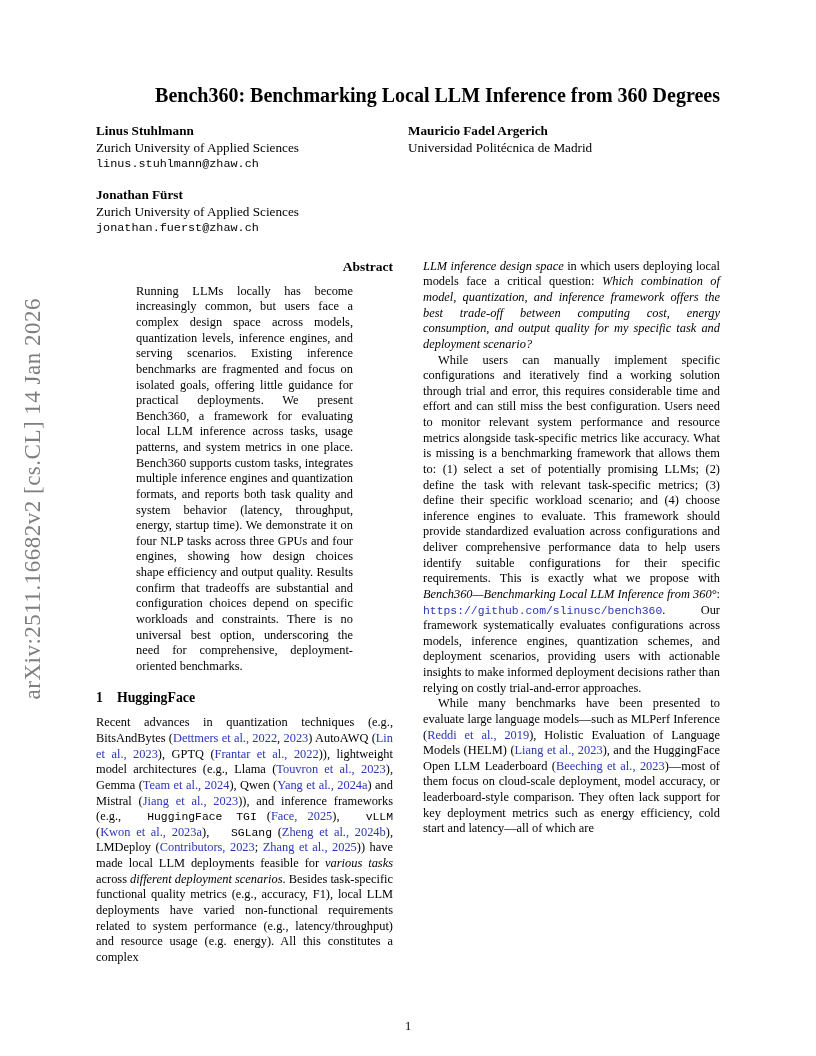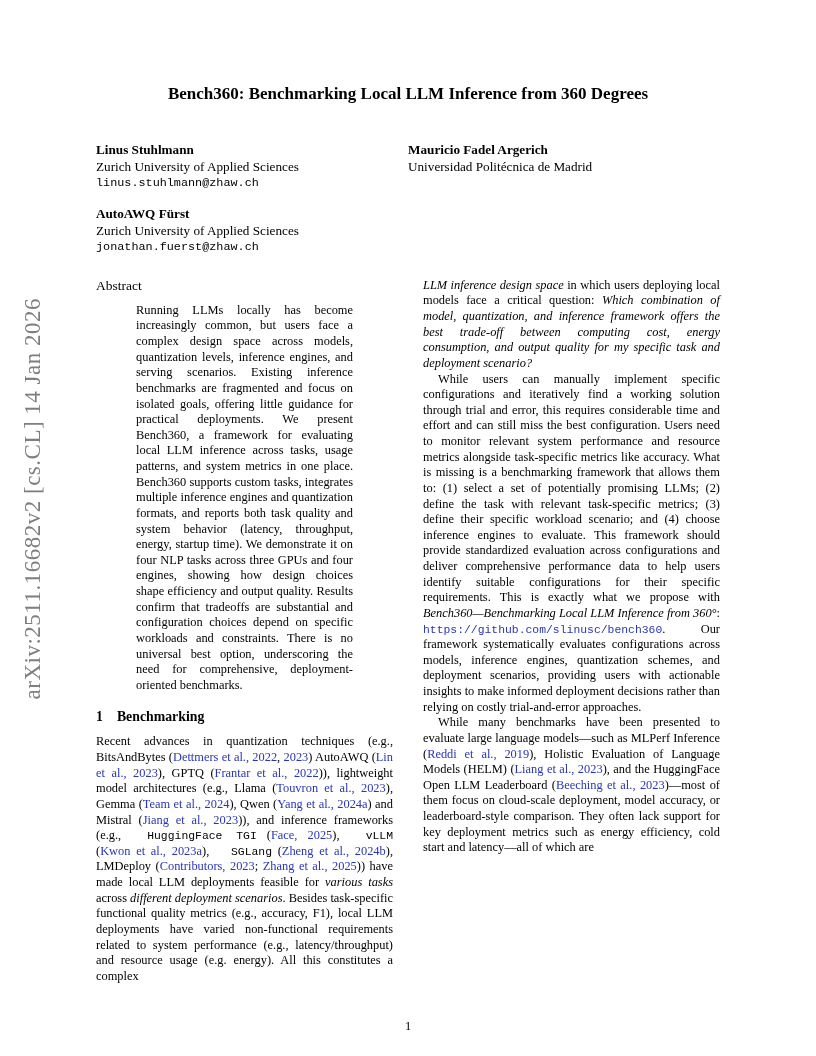--- a/index.html
+++ b/index.html
@@ -12,39 +12,39 @@
     margin: 0 auto;
     background: #ffffff;
     font-family: "Liberation Serif", serif;
     color: #000;
     overflow: hidden;
     box-shadow: 0 0 4px rgba(0,0,0,.25);
   }
   .content { position: absolute; left: 96px; top: 84px; width: 624px; }
 
   .title {
-    font-size: 17px;
+    font-size: 20px;
     font-weight: bold;
-    text-align: center;
-    margin-bottom: 38px;
+    text-align: right;
+    margin-bottom: 16px;
   }
 
   .authors-row { display: flex; }
   .author { flex: 1; text-align: left; font-size: 13.2px; line-height: 1.28; }
   .author .name { font-weight: bold; }
   .author .email { font-family: "Liberation Mono", monospace; font-size: 11.8px; }
   .author-center { margin-top: 15px; }
   .author-center .author { flex: none; width: 100%; }
 
   .columns { display: flex; gap: 30px; margin-top: 23px; }
   .col { width: 297px; }
 
   .abstract-heading {
-    text-align: left;
-    font-weight: normal;
+    text-align: right;
+    font-weight: bold;
     font-size: 13.5px;
     margin-bottom: 9px;
   }
   .abstract-body {
     margin: 0 40px;
     font-size: 12px;
     line-height: 1.24;
     text-align: justify;
   }
 
@@ -105,34 +105,34 @@
         <div class="email">linus.stuhlmann@zhaw.ch</div>
       </div>
       <div class="author">
         <div class="name">Mauricio Fadel Argerich</div>
         <div class="affil">Universidad Politécnica de Madrid</div>
       </div>
     </div>
 
     <div class="authors-row author-center">
       <div class="author">
-        <div class="name">AutoAWQ Fürst</div>
+        <div class="name">Jonathan Fürst</div>
         <div class="affil">Zurich University of Applied Sciences</div>
         <div class="email">jonathan.fuerst@zhaw.ch</div>
       </div>
     </div>
 
     <div class="columns">
 
       <div class="col">
         <div class="abstract-heading">Abstract</div>
         <div class="abstract-body para">Running LLMs locally has become increasingly common, but users face a complex design space across models, quantization levels, inference engines, and serving scenarios. Existing inference benchmarks are fragmented and focus on isolated goals, offering little guidance for practical deployments. We present Bench360, a framework for evaluating local LLM inference across tasks, usage patterns, and system metrics in one place. Bench360 supports custom tasks, integrates multiple inference engines and quantization formats, and reports both task quality and system behavior (latency, throughput, energy, startup time). We demonstrate it on four NLP tasks across three GPUs and four engines, showing how design choices shape efficiency and output quality. Results confirm that tradeoffs are substantial and configuration choices depend on specific workloads and constraints. There is no universal best option, underscoring the need for comprehensive, deployment-oriented benchmarks.</div>
 
         <div class="section-heading">
-          <span class="num">1</span><span>Benchmarking</span>
+          <span class="num">1</span><span>HuggingFace</span>
         </div>
 
         <div class="para"><span class="seg-p">Recent advances in quantization techniques (e.g., BitsAndBytes (</span><span class="seg-c">Dettmers et al., 2022</span><span class="seg-p">, </span><span class="seg-c">2023</span><span class="seg-p">) AutoAWQ (</span><span class="seg-c">Lin et al., 2023</span><span class="seg-p">), GPTQ (</span><span class="seg-c">Frantar et al., 2022</span><span class="seg-p">)), lightweight model architectures (e.g., Llama (</span><span class="seg-c">Touvron et al., 2023</span><span class="seg-p">), Gemma (</span><span class="seg-c">Team et al., 2024</span><span class="seg-p">), Qwen (</span><span class="seg-c">Yang et al., 2024a</span><span class="seg-p">) and Mistral (</span><span class="seg-c">Jiang et al., 2023</span><span class="seg-p">)), and inference frameworks (e.g., </span><span class="seg-m">HuggingFace TGI</span><span class="seg-p"> (</span><span class="seg-c">Face, 2025</span><span class="seg-p">), </span><span class="seg-m">vLLM</span><span class="seg-p"> (</span><span class="seg-c">Kwon et al., 2023a</span><span class="seg-p">), </span><span class="seg-m">SGLang</span><span class="seg-p"> (</span><span class="seg-c">Zheng et al., 2024b</span><span class="seg-p">), LMDeploy (</span><span class="seg-c">Contributors, 2023</span><span class="seg-p">; </span><span class="seg-c">Zhang et al., 2025</span><span class="seg-p">)) have made local LLM deployments feasible for </span><span class="seg-i">various tasks</span><span class="seg-p"> across </span><span class="seg-i">different deployment scenarios</span><span class="seg-p">. Besides task-specific functional quality metrics (e.g., accuracy, F1), local LLM deployments have varied non-functional requirements related to system performance (e.g., latency/throughput) and resource usage (e.g. energy). All this constitutes a complex</span></div>
       </div>
 
       <div class="col">
         <div class="para"><span class="seg-i">LLM inference design space</span><span class="seg-p"> in which users deploying local models face a critical question: </span><span class="seg-i">Which combination of model, quantization, and inference framework offers the best trade-off between computing cost, energy consumption, and output quality for my specific task and deployment scenario?</span></div>
         <div class="para indent"><span class="seg-p">While users can manually implement specific configurations and iteratively find a working solution through trial and error, this requires considerable time and effort and can still miss the best configuration. Users need to monitor relevant system performance and resource metrics alongside task-specific metrics like accuracy. What is missing is a benchmarking framework that allows them to: (1) select a set of potentially promising LLMs; (2) define the task with relevant task-specific metrics; (3) define their specific workload scenario; and (4) choose inference engines to evaluate. This framework should provide standardized evaluation across configurations and deliver comprehensive performance data to help users identify suitable configurations for their specific requirements. This is exactly what we propose with </span><span class="seg-i">Bench360—Benchmarking Local LLM Inference from 360°</span><span class="seg-p">: </span><span class="seg-l">https://github.com/slinusc/bench360</span><span class="seg-p">. Our framework systematically evaluates configurations across models, inference engines, quantization schemes, and deployment scenarios, providing users with actionable insights to make informed deployment decisions rather than relying on costly trial-and-error approaches.</span></div>
         <div class="para indent"><span class="seg-p">While many benchmarks have been presented to evaluate large language models—such as MLPerf Inference (</span><span class="seg-c">Reddi et al., 2019</span><span class="seg-p">), Holistic Evaluation of Language Models (HELM) (</span><span class="seg-c">Liang et al., 2023</span><span class="seg-p">), and the HuggingFace Open LLM Leaderboard (</span><span class="seg-c">Beeching et al., 2023</span><span class="seg-p">)—most of them focus on cloud-scale deployment, model accuracy, or leaderboard-style comparison. They often lack support for key deployment metrics such as energy efficiency, cold start and latency—all of which are</span></div>
       </div>

